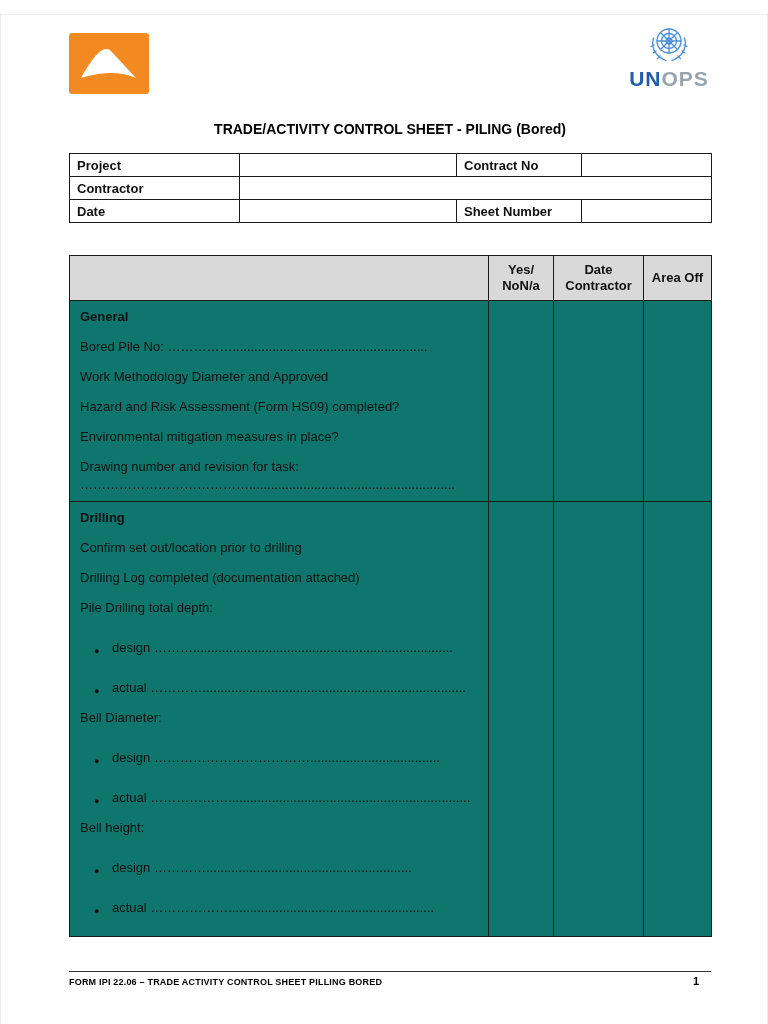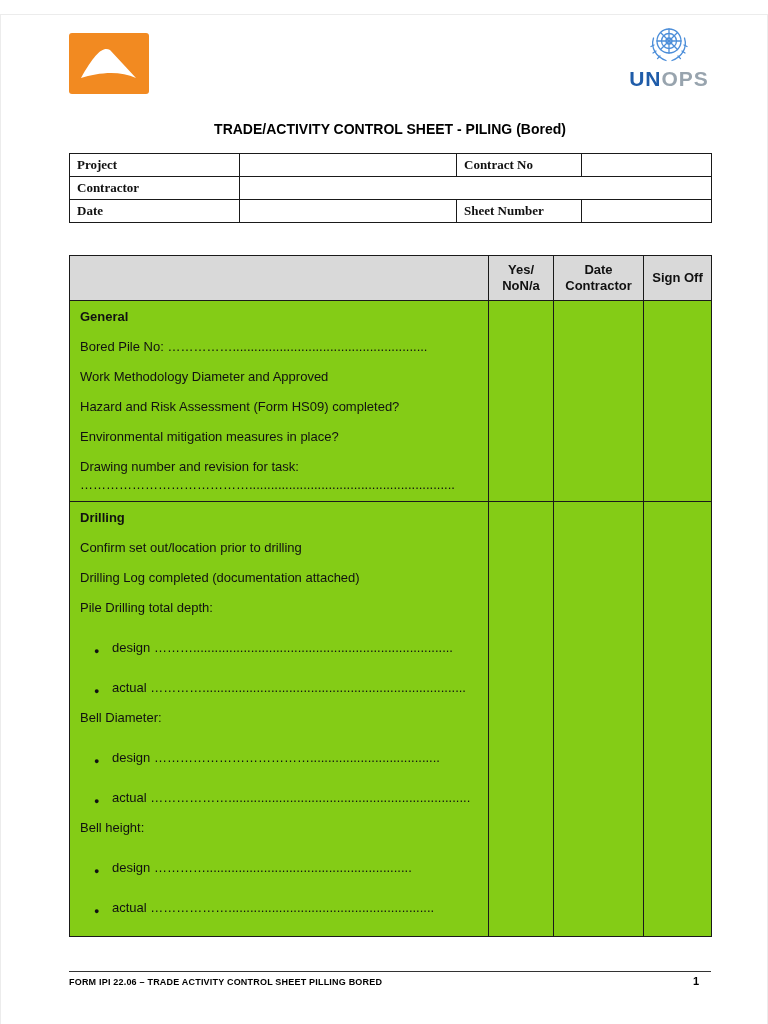--- a/index.html
+++ b/index.html
@@ -36,25 +36,25 @@
   table { border-collapse: collapse; table-layout: fixed; }
   .info-table { position: absolute; left: 68px; top: 138px; width: 642px; }
   .info-table td {
     border: 1px solid #1a1a1a;
     height: 23px;
     padding: 0 7px;
     font-size: 13px;
     vertical-align: middle;
     background: #fff;
   }
-  .info-table td.lbl { font-weight: bold; font-family: Liberation Serif, serif; }
+  .info-table td.lbl { font-weight: bold; }
 
   
   .check-table { position: absolute; left: 68px; top: 240px; width: 642px; }
-  .check-table td { border: 1px solid #1a1a1a; background: #84cc16; }
+  .check-table td { border: 1px solid #1a1a1a; background: #0f766e; }
   .check-table tr.head td {
     background: #d9d9d9;
     height: 45px;
     text-align: center;
     vertical-align: middle;
     font-weight: bold;
     font-size: 13px;
     line-height: 16px;
   }
   .check-table tr.sec td { vertical-align: top; }
@@ -147,21 +147,21 @@
       <col style="width:419px">
         <col style="width:65px">
         <col style="width:90px">
         <col style="width:68px">
     </colgroup>
     <tbody>
       <tr class="head">
         <td></td>
         <td><span>Yes/</span><br><span>NoN/a</span></td>
         <td><span>Date</span><br><span>Contractor</span></td>
-        <td>Sign Off</td>
+        <td>Area Off</td>
       </tr>
 
       <tr class="sec sec-general">
         <td class="desc">
           <div class="heading">General</div>
           <div class="line">Bored Pile No: ……………......................................................</div>
           <div class="line">Work Methodology Diameter and Approved</div>
           <div class="line">Hazard and Risk Assessment (Form HS09) completed?</div>
           <div class="line">Environmental mitigation measures in place?</div>
           <div class="line">Drawing number and revision for task:</div>

